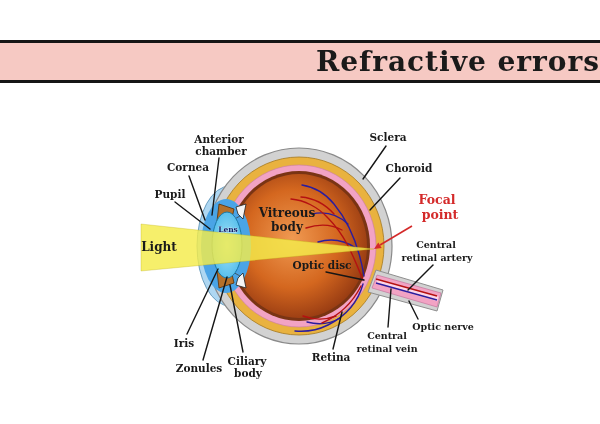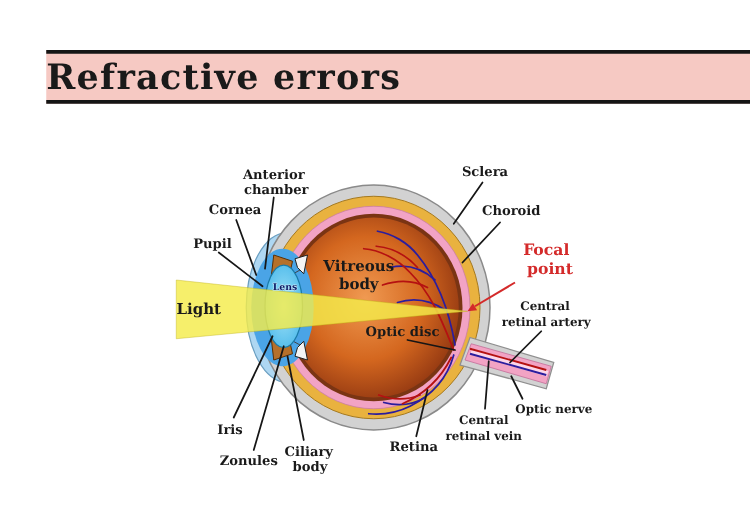--- a/index.html
+++ b/index.html
@@ -2,21 +2,21 @@
 <html style="--banner_bg: #f6c9c3; --banner_border: #151515; --title_text: #1a1a1a; --label_text: #1a1a1a; --focal_red: #d42a2a; --sclera: #d2d2d2; --choroid: #e9b23f; --retina_pink: #f2a3c4; --light_yellow: #f4ec4a; --cornea_blue: #aed7f2; --anterior_chamber_blue: #4aa4e6; --iris_brown: #b5702a; --artery_red: #b51111; --vein_blue: #2b1d9e;"><head>
 <meta charset="utf-8">
 <style>
   html,body{margin:0;padding:0;background:#ffffff;width:600px;height:424px;overflow:hidden;}
   .stage{position:relative;width:600px;height:424px;background:#fff;
          font-family:"DejaVu Serif","Liberation Serif",serif;}
   .banner{position:absolute;left:0;right:0;top:40px;height:37px;
           background:var(--banner_bg,#f6c9c3);
           border-top:3px solid var(--banner_border,#151515);
           border-bottom:3px solid var(--banner_border,#151515);
-          display:flex;align-items:center;justify-content:flex-start;margin-left:37px;}
+          display:flex;align-items:center;justify-content:flex-end;}
   .banner h1{margin:0;font-size:28px;font-weight:bold;letter-spacing:1px;
              color:var(--title_text,#1a1a1a);line-height:1;}
   svg{position:absolute;left:0;top:0;}
   .lbl{font-family:"DejaVu Serif","Liberation Serif",serif;font-weight:bold;
        font-size:10.5px;fill:var(--label_text,#1a1a1a);text-anchor:middle;}
   .lbl-sm{font-size:9.5px;}
   .lbl-lg{font-size:12px;}
   .lbl-red{fill:var(--focal_red,#d42a2a);font-size:12.5px;}
   .lbl-lens{font-size:7.5px;fill:#0d1b66;stroke:#cfeffa;stroke-width:0.7;paint-order:stroke;}
   .leader{stroke:#161616;stroke-width:1.4;stroke-linecap:round;fill:none;}

